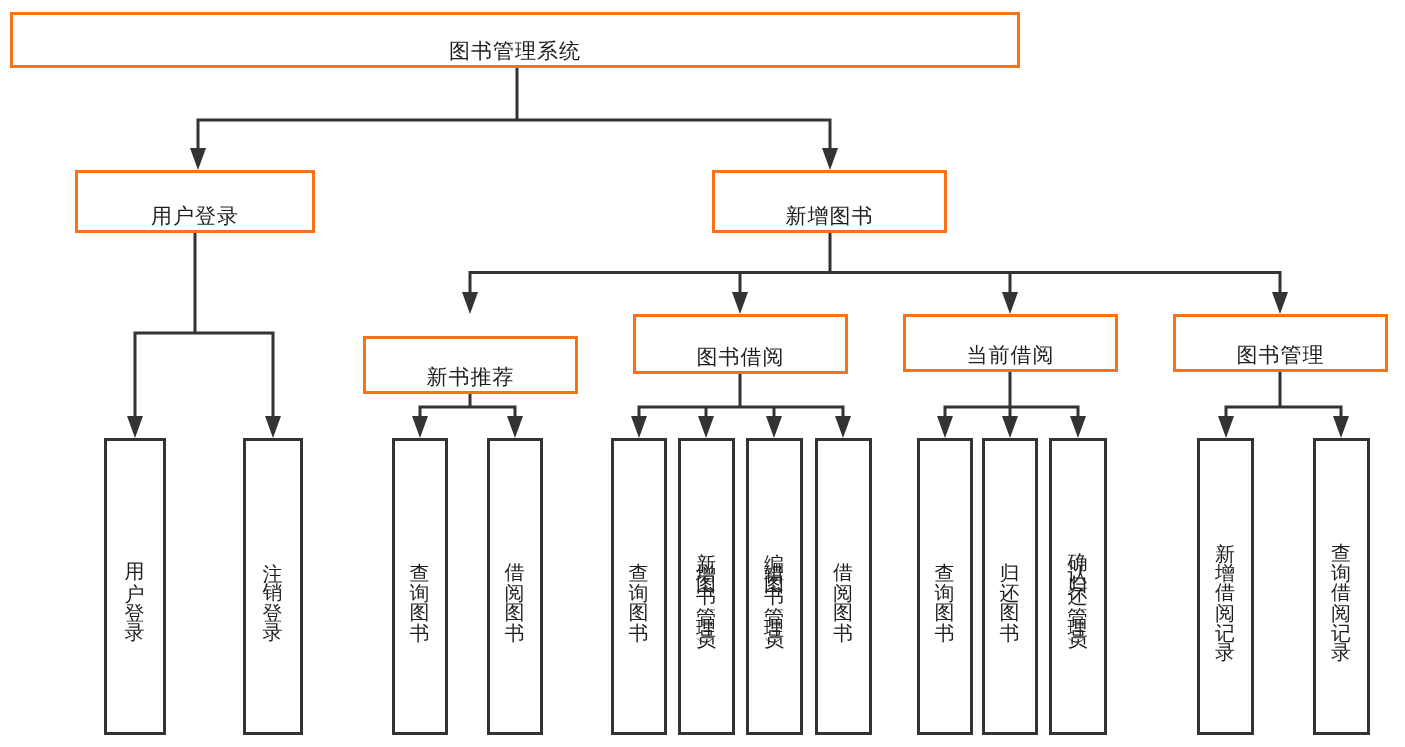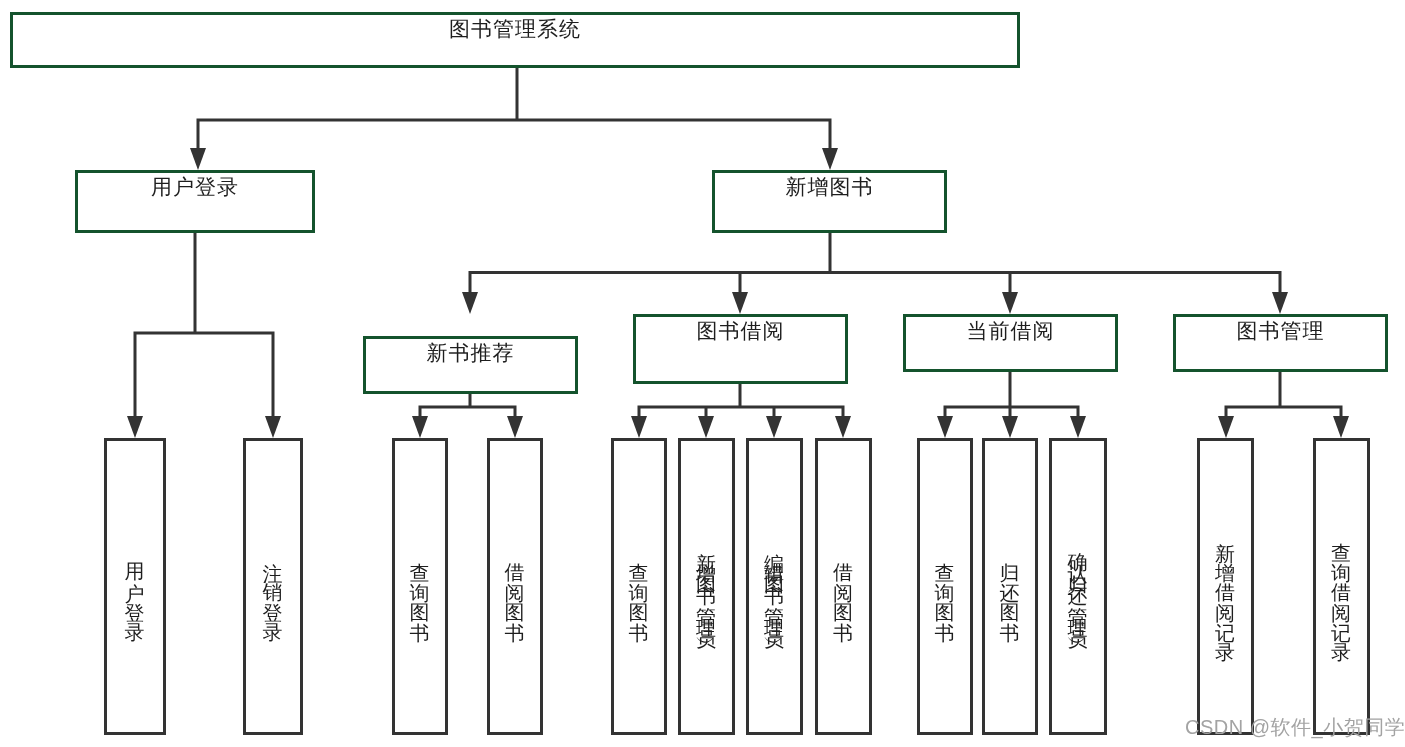--- a/index.html
+++ b/index.html
@@ -7,23 +7,23 @@
     position: relative;
     width: 1405px;
     height: 747px;
     background: #ffffff;
     font-family: "Liberation Sans", sans-serif;
     overflow: hidden;
   }
   .hnode {
     position: absolute;
     background: #ffffff;
-    border: 3px solid #14532d;
+    border: 3px solid #f97316;
     display: flex;
-    align-items: flex-start;
+    align-items: flex-end;
     justify-content: center;
     box-sizing: border-box;
     z-index: 2;
   }
   .hnode span {
     font-size: 21px;
     color: #1e1e1e;
     letter-spacing: 1px;
     white-space: nowrap;
   }
@@ -118,21 +118,21 @@
   <div class="hnode" style="left:75px; top:170px; width:240px; height:63px;">
     <span>用户登录</span>
   </div>
   <div class="hnode" style="left:712px; top:170px; width:235px; height:63px;">
     <span>新增图书</span>
   </div>
 
   <div class="hnode" style="left:363px; top:314px; width:215px; height:58px;margin-top:22px;">
     <span>新书推荐</span>
   </div>
-  <div class="hnode" style="left:633px; top:314px; width:215px; height:70px;">
+  <div class="hnode" style="left:633px; top:314px; width:215px; height:60px;">
     <span>图书借阅</span>
   </div>
   <div class="hnode" style="left:903px; top:314px; width:215px; height:58px;">
     <span>当前借阅</span>
   </div>
   <div class="hnode" style="left:1173px; top:314px; width:215px; height:58px;">
     <span>图书管理</span>
   </div>
 
   <div class="vnode" style="left:104px; width:62px;">
@@ -172,15 +172,14 @@
     <span>确认归还（管理员）</span>
   </div>
 
   <div class="vnode" style="left:1197px; width:57px;">
     <span>新增借阅记录</span>
   </div>
   <div class="vnode" style="left:1313px; width:57px;">
     <span>查询借阅记录</span>
   </div>
 
-  <div class="watermark">CSDN @软件_小贺同学</div>
 
 </div>
 
 </body></html>

